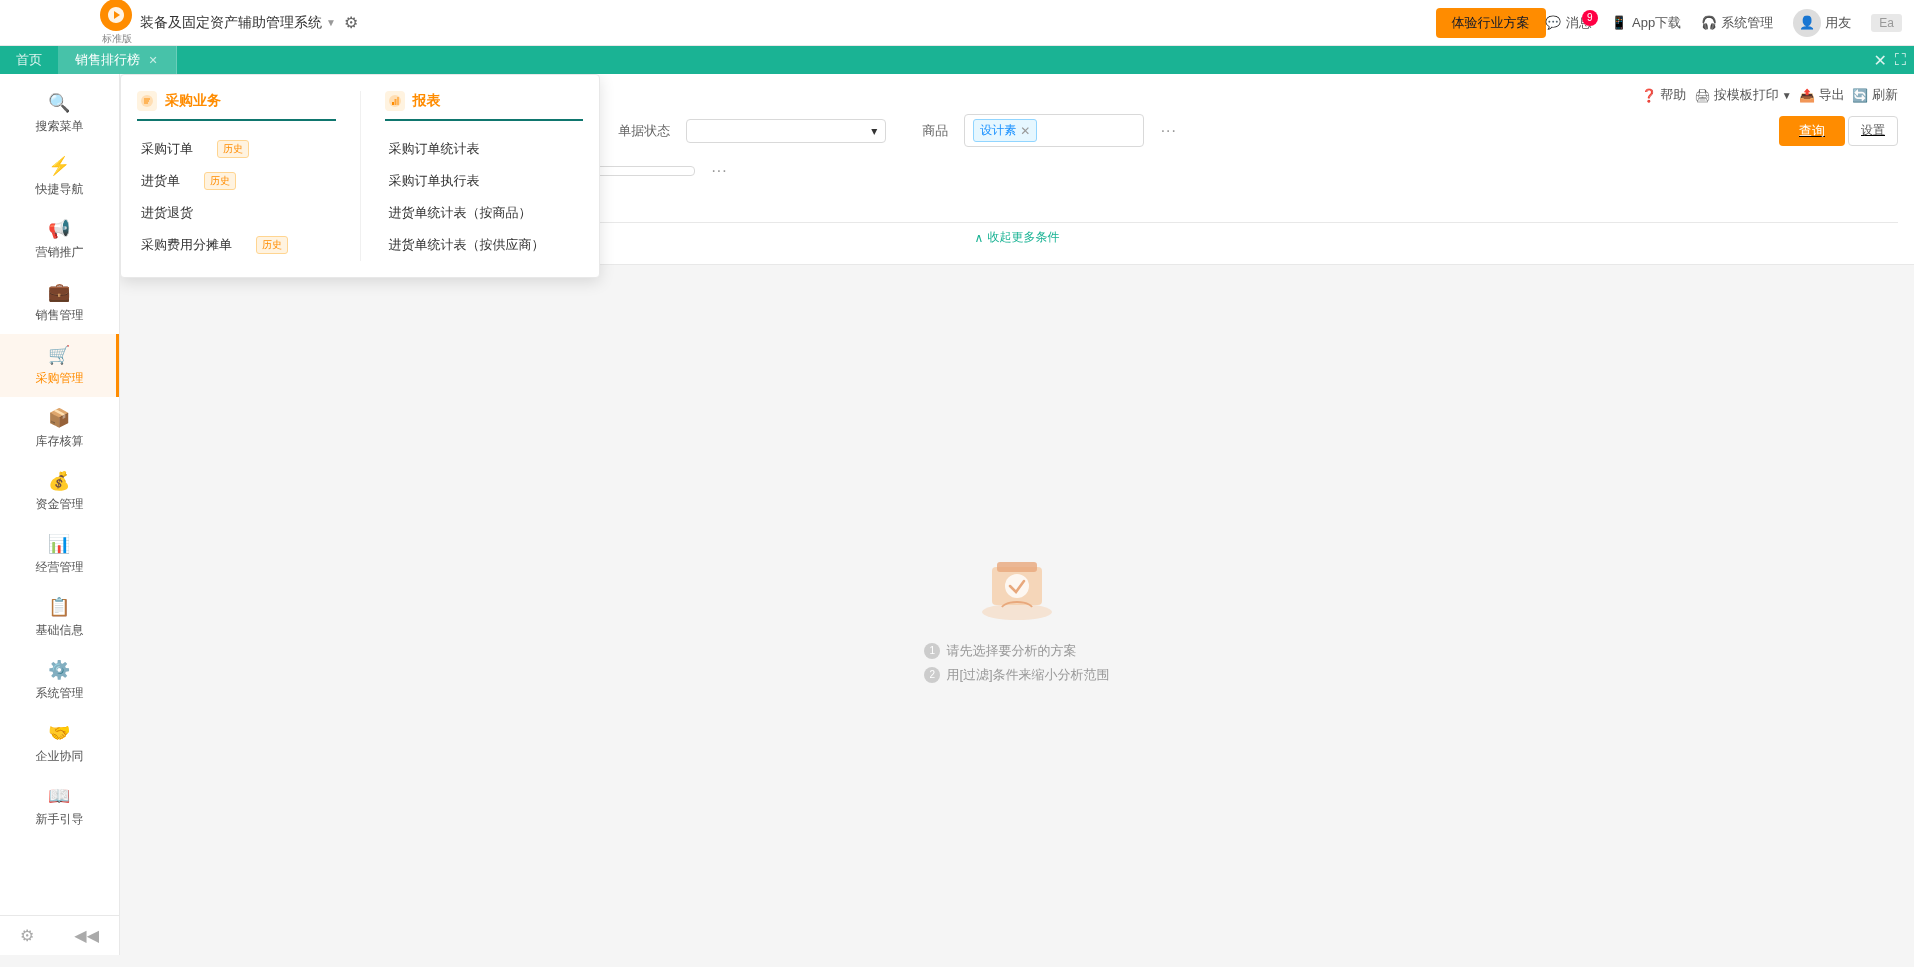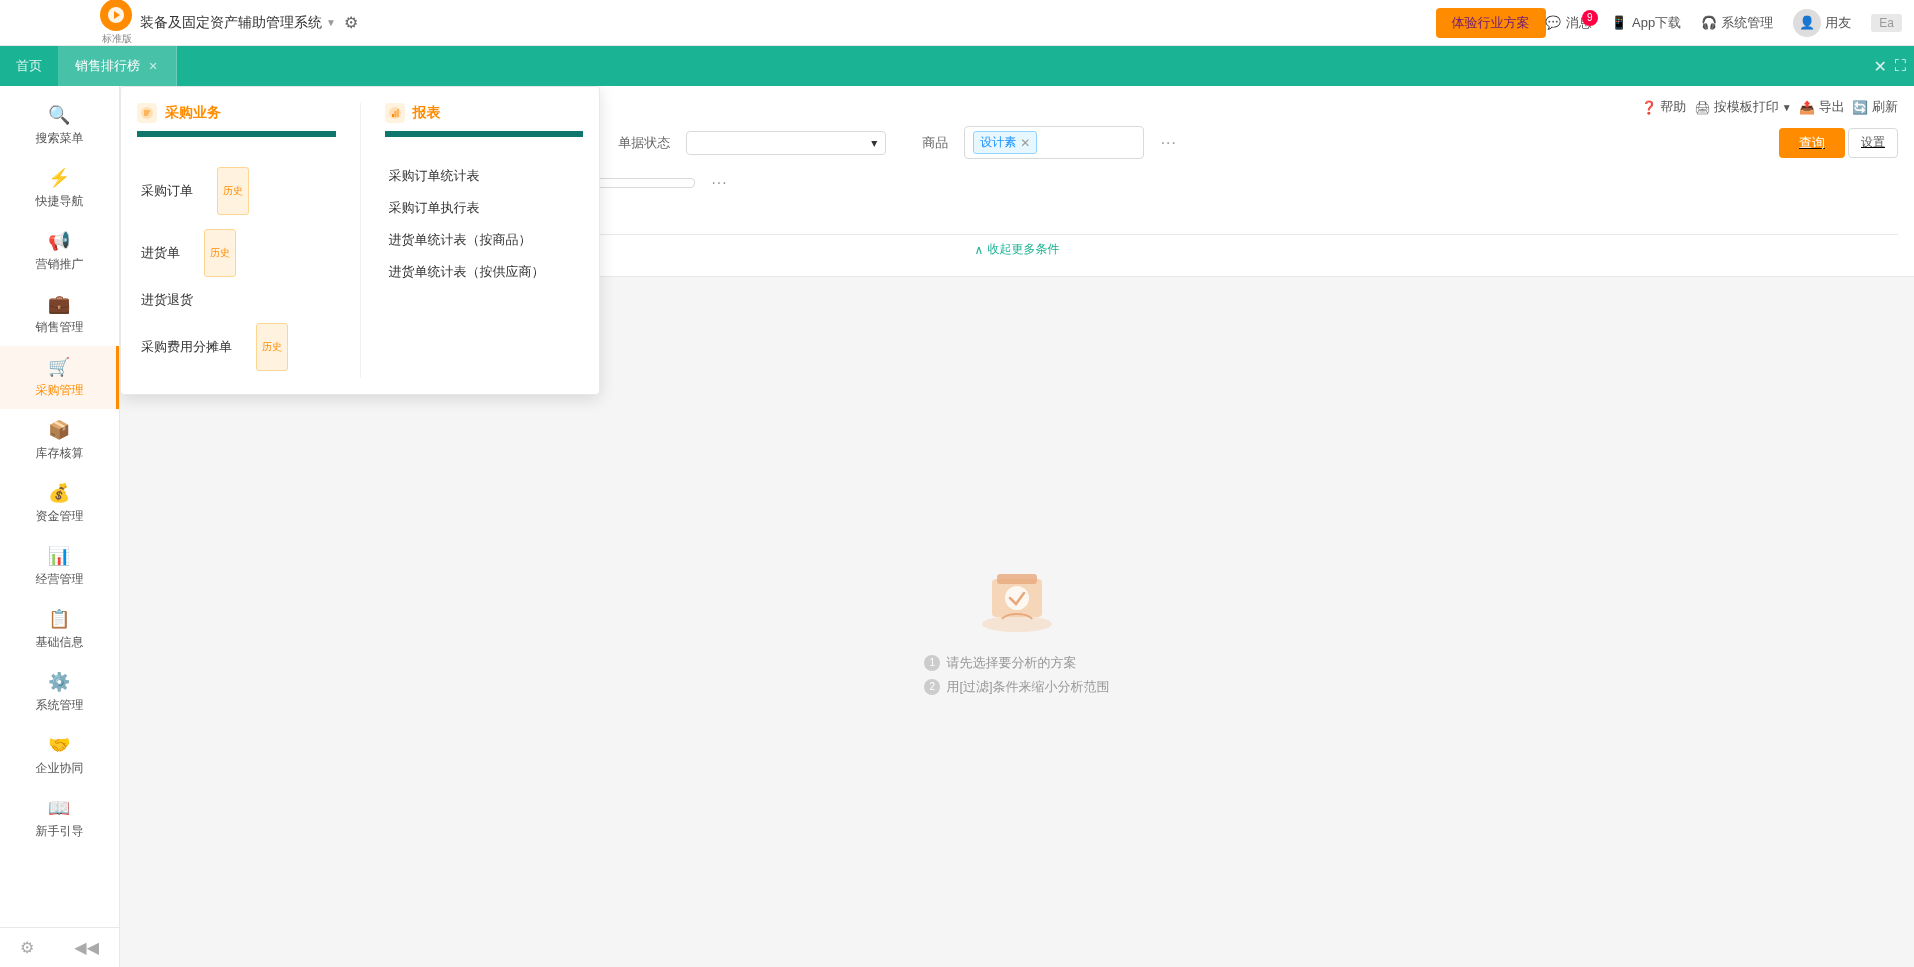--- a/index.html
+++ b/index.html
@@ -38,21 +38,21 @@
       display: flex;
       align-items: center;
       gap: 4px;
       color: #333;
       font-size: 14px;
     }
     .dropdown-arrow { color: #999; font-size: 10px; cursor: pointer; }
     .settings-icon { color: #666; font-size: 16px; cursor: pointer; margin-left: 4px; }
     .trial-btn {
       background: #ff8c00;
-      color: #701a75;
+      color: #0f172a;
       border: none;
       padding: 6px 16px;
       border-radius: 4px;
       font-size: 13px;
       cursor: pointer;
       margin-left: 12px;
     }
     .topbar-right {
       display: flex;
       align-items: center;
@@ -70,21 +70,21 @@
       display: flex; align-items: center; justify-content: center;
       position: absolute; top: -4px; right: -6px;
     }
     .avatar-circle {
       width: 28px; height: 28px; background: #ddd; border-radius: 50%;
       display: flex; align-items: center; justify-content: center; color: #888;
     }
 
     
     .tabbar {
-      height: 40px;
+      height: 28px;
       background: #1ab394;
       display: flex;
       align-items: stretch;
     }
     .tab {
       display: flex; align-items: center; padding: 0 16px;
       color: rgba(255,255,255,0.85); font-size: 13px; cursor: pointer;
       border-right: 1px solid rgba(255,255,255,0.2);
       white-space: nowrap;
     }
@@ -237,35 +237,35 @@
       box-shadow: 0 4px 16px rgba(0,0,0,0.12);
       display: flex;
       padding: 16px;
       gap: 20px;
       z-index: 300;
     }
     .menu-column { flex: 1; }
     .menu-col-header {
       display: flex; align-items: center; gap: 8px;
       font-size: 14px; font-weight: 600; color: #ff8c00;
-      margin-bottom: 23px; padding-bottom: 8px;
-      border-bottom: 6px solid #0f766e;
+      margin-bottom: 12px; padding-bottom: 8px;
+      border-bottom: 2px solid #0f766e;
     }
     .menu-col-icon {
       width: 20px; height: 20px; background: #fff3e0;
       border-radius: 4px; display: flex; align-items: center; justify-content: center;
       font-size: 12px;
     }
     .menu-item-row {
       display: flex; align-items: center; gap: 24px;
       padding: 7px 4px; cursor: pointer; color: #333; font-size: 13px;
     }
     .history-tag {
       background: #fff3e0; color: #ff8c00; border: 1px solid #ffd591;
-      border-radius: 3px; padding: 16px 5px; font-size: 10px;
+      border-radius: 3px; padding: 1px 5px; font-size: 10px;
     }
     .menu-divider { width: 1px; background: #f0f0f0; margin: 0 4px; }
 
     
     .rel { position: relative; }
   </style>
 </head>
 <body>
 
 <div class="topbar">

